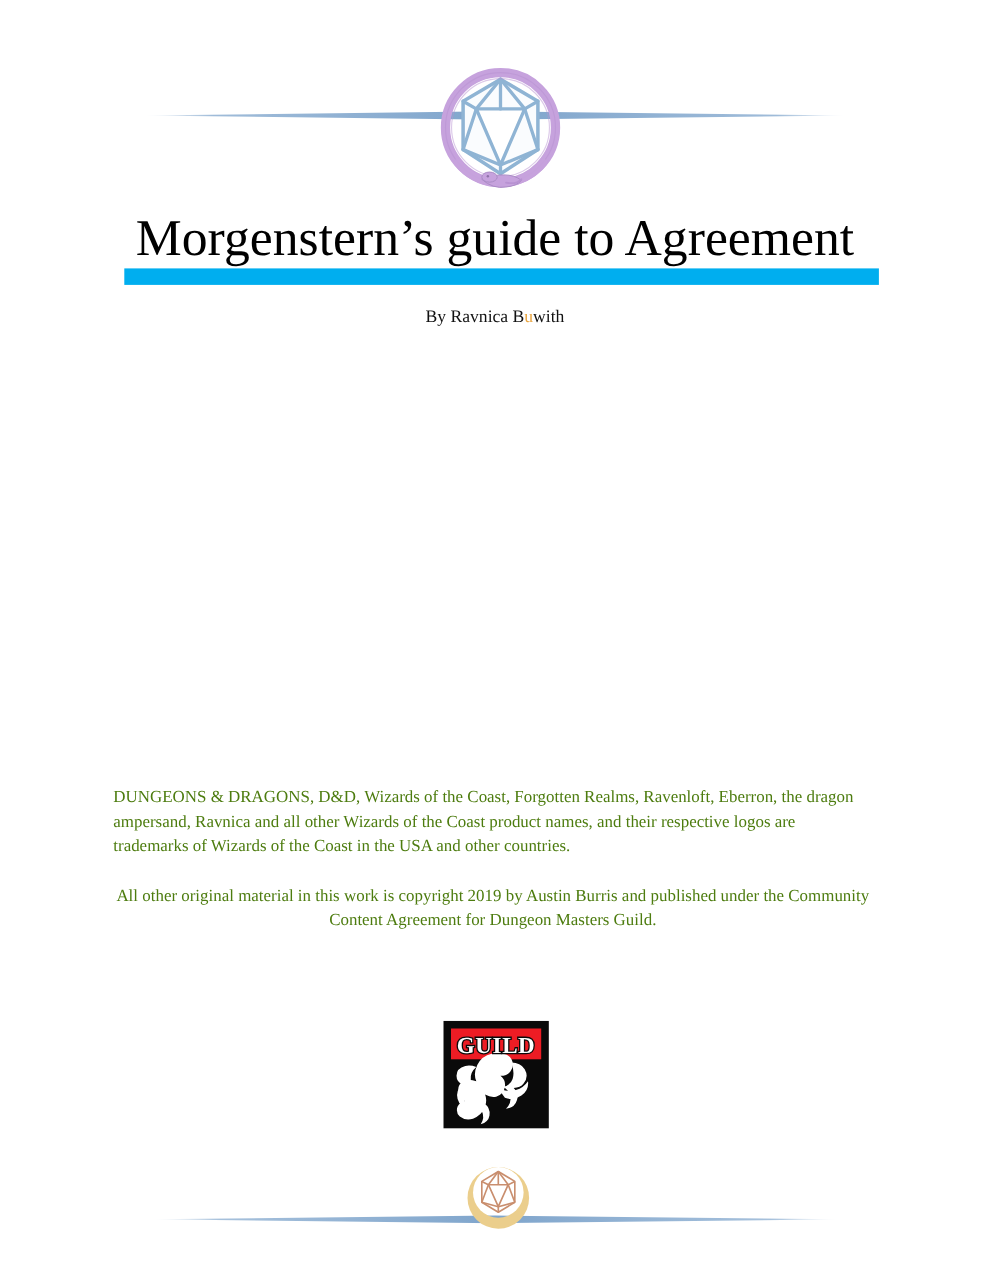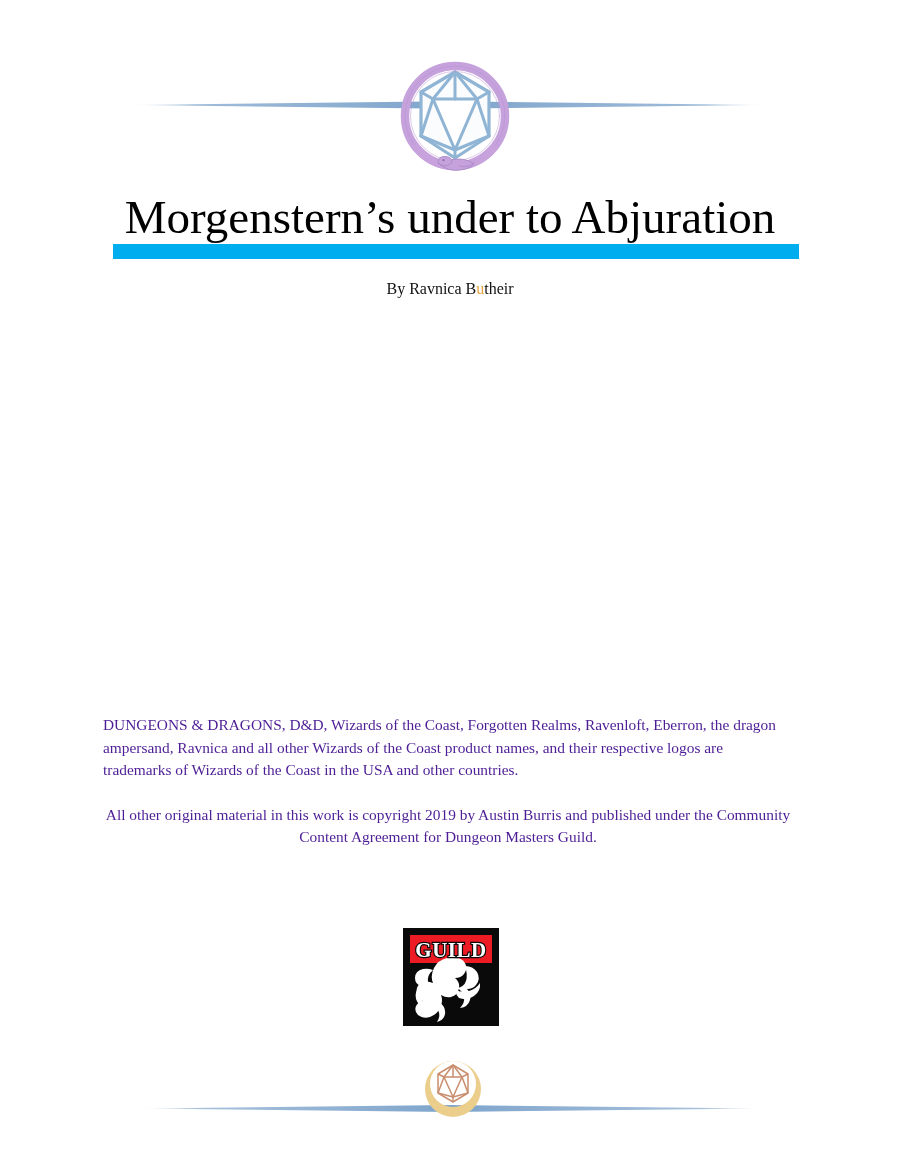--- a/index.html
+++ b/index.html
@@ -92,21 +92,21 @@
   .legal {
     position: absolute;
     left: 103px;
     top: 714px;
     width: 690px;
   }
   .legal p {
     margin: 0 0 22px 0;
     font-size: 15.4px;
     line-height: 22.6px;
-    color: #4c1d95;
+    color: #4d7c0f;
     text-align: left;
     font-family: "Liberation Serif", "DejaVu Serif", serif;
   }
   .legal p:last-child { margin-bottom: 0; text-align: center; }
 
   
   .guild-logo {
     position: absolute;
     left: 403px;
     top: 928px;
@@ -186,26 +186,26 @@
       <g fill="#C6A2DD" stroke="#A98BC4" stroke-width="0.9">
         <path d="M40,109 q10,9 22,7 q10,-1 14,-6 q-6,-5 -16,-5 q-12,0 -20,4 Z"></path>
         <ellipse cx="47" cy="107" rx="7" ry="4.6"></ellipse>
         <circle cx="45.5" cy="106.2" r="1.1" fill="#8F71A8" stroke="none"></circle>
       </g>
       <path d="M62,112 q9,2 14,-3" fill="none" stroke="#B892D2" stroke-width="1.6" stroke-linecap="round"></path>
     </svg>
   </div>
 
   <div class="title-block">
-    <h1 class="doc-title">Morgenstern’s under to Abjuration</h1>
+    <h1 class="doc-title">Morgenstern’s guide to Agreement</h1>
     <div class="title-bar"></div>
   </div>
 
   <div class="byline">
-    <span>By Ravnica B</span><span class="accent-letter">u</span><span>their</span>
+    <span>By Ravnica B</span><span class="accent-letter">u</span><span>with</span>
   </div>
 
   <div class="legal">
     <p>DUNGEONS &amp; DRAGONS, D&amp;D, Wizards of the Coast, Forgotten Realms, Ravenloft, Eberron, the dragon ampersand, Ravnica and all other Wizards of the Coast product names, and their respective logos are trademarks of Wizards of the Coast in the USA and other countries.</p>
     <p>All other original material in this work is copyright 2019 by Austin Burris and published under the Community Content Agreement for Dungeon Masters Guild.</p>
   </div>
 
   <svg class="guild-logo" viewBox="0 0 96 98">
     <rect x="0" y="0" width="96" height="98" fill="#0A0A0A"></rect>
     <rect x="7" y="7" width="82" height="28" fill="#ED1C24"></rect>

